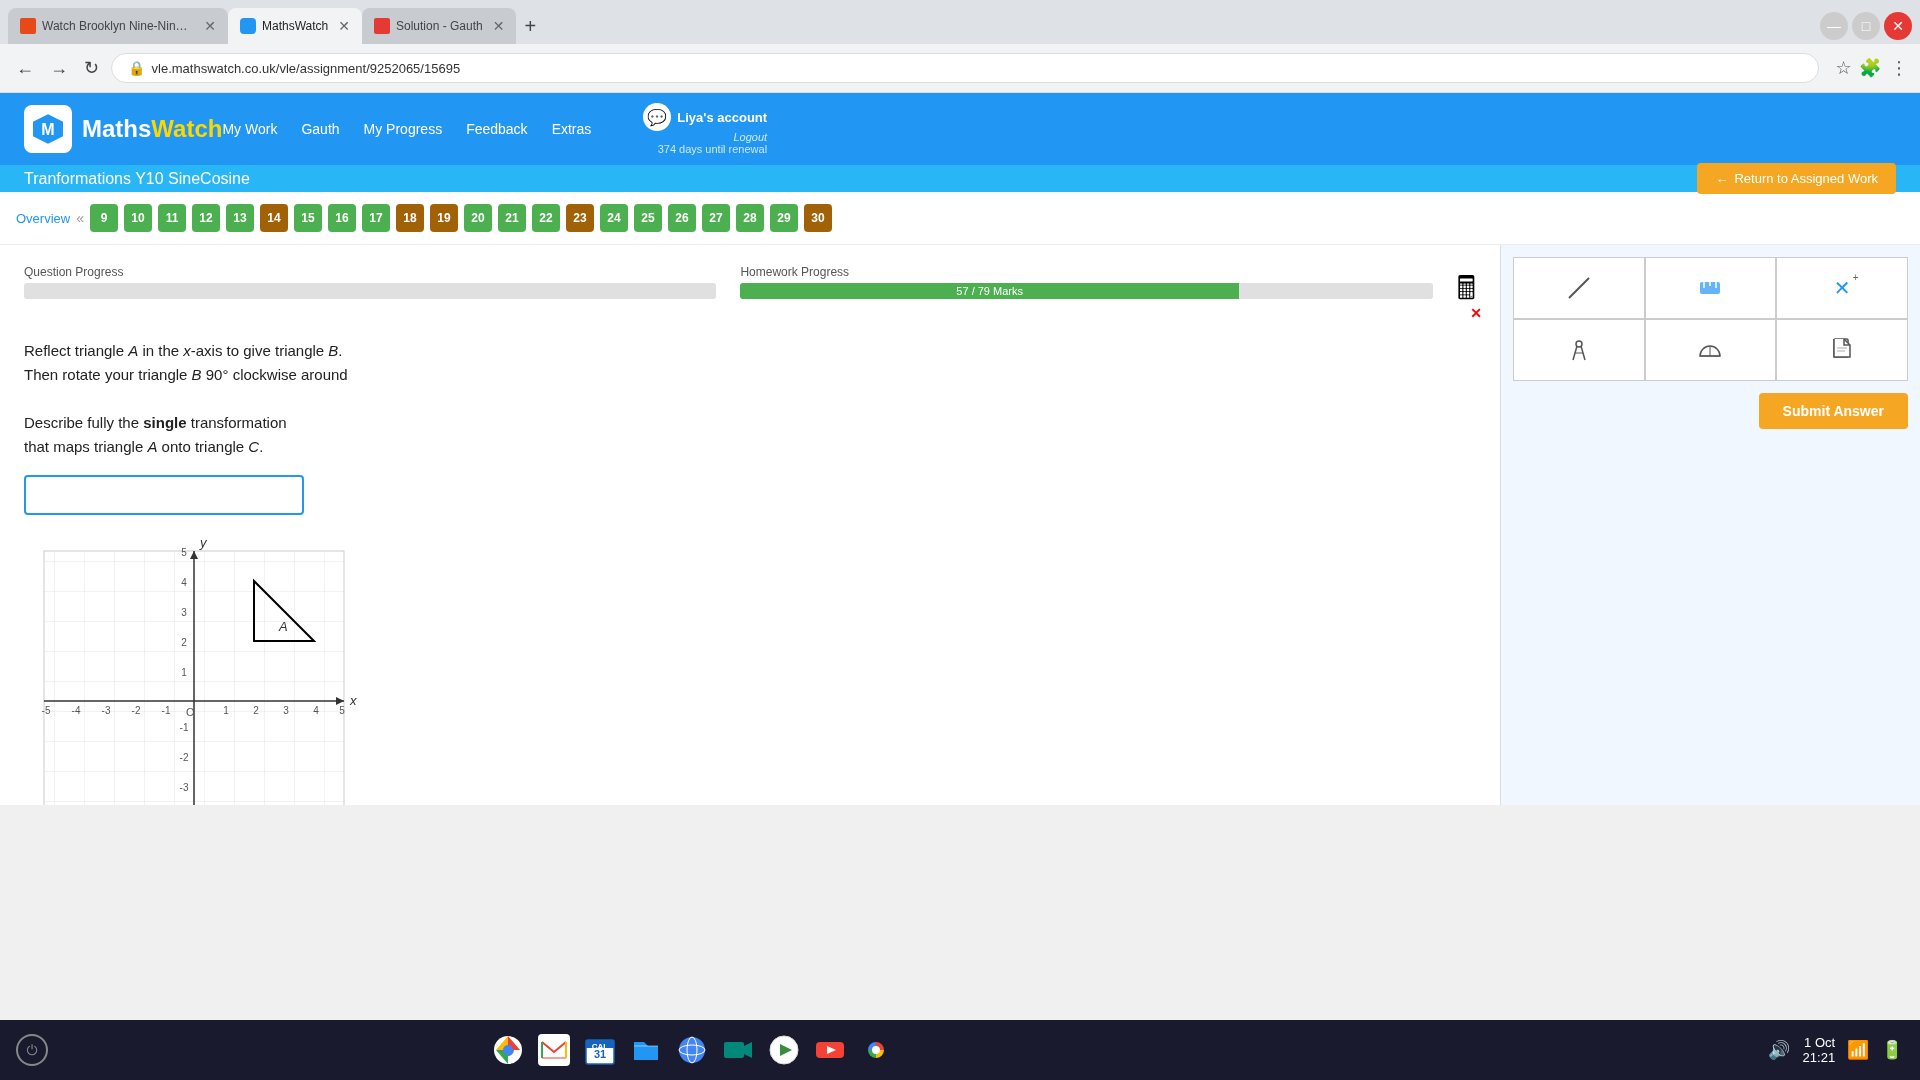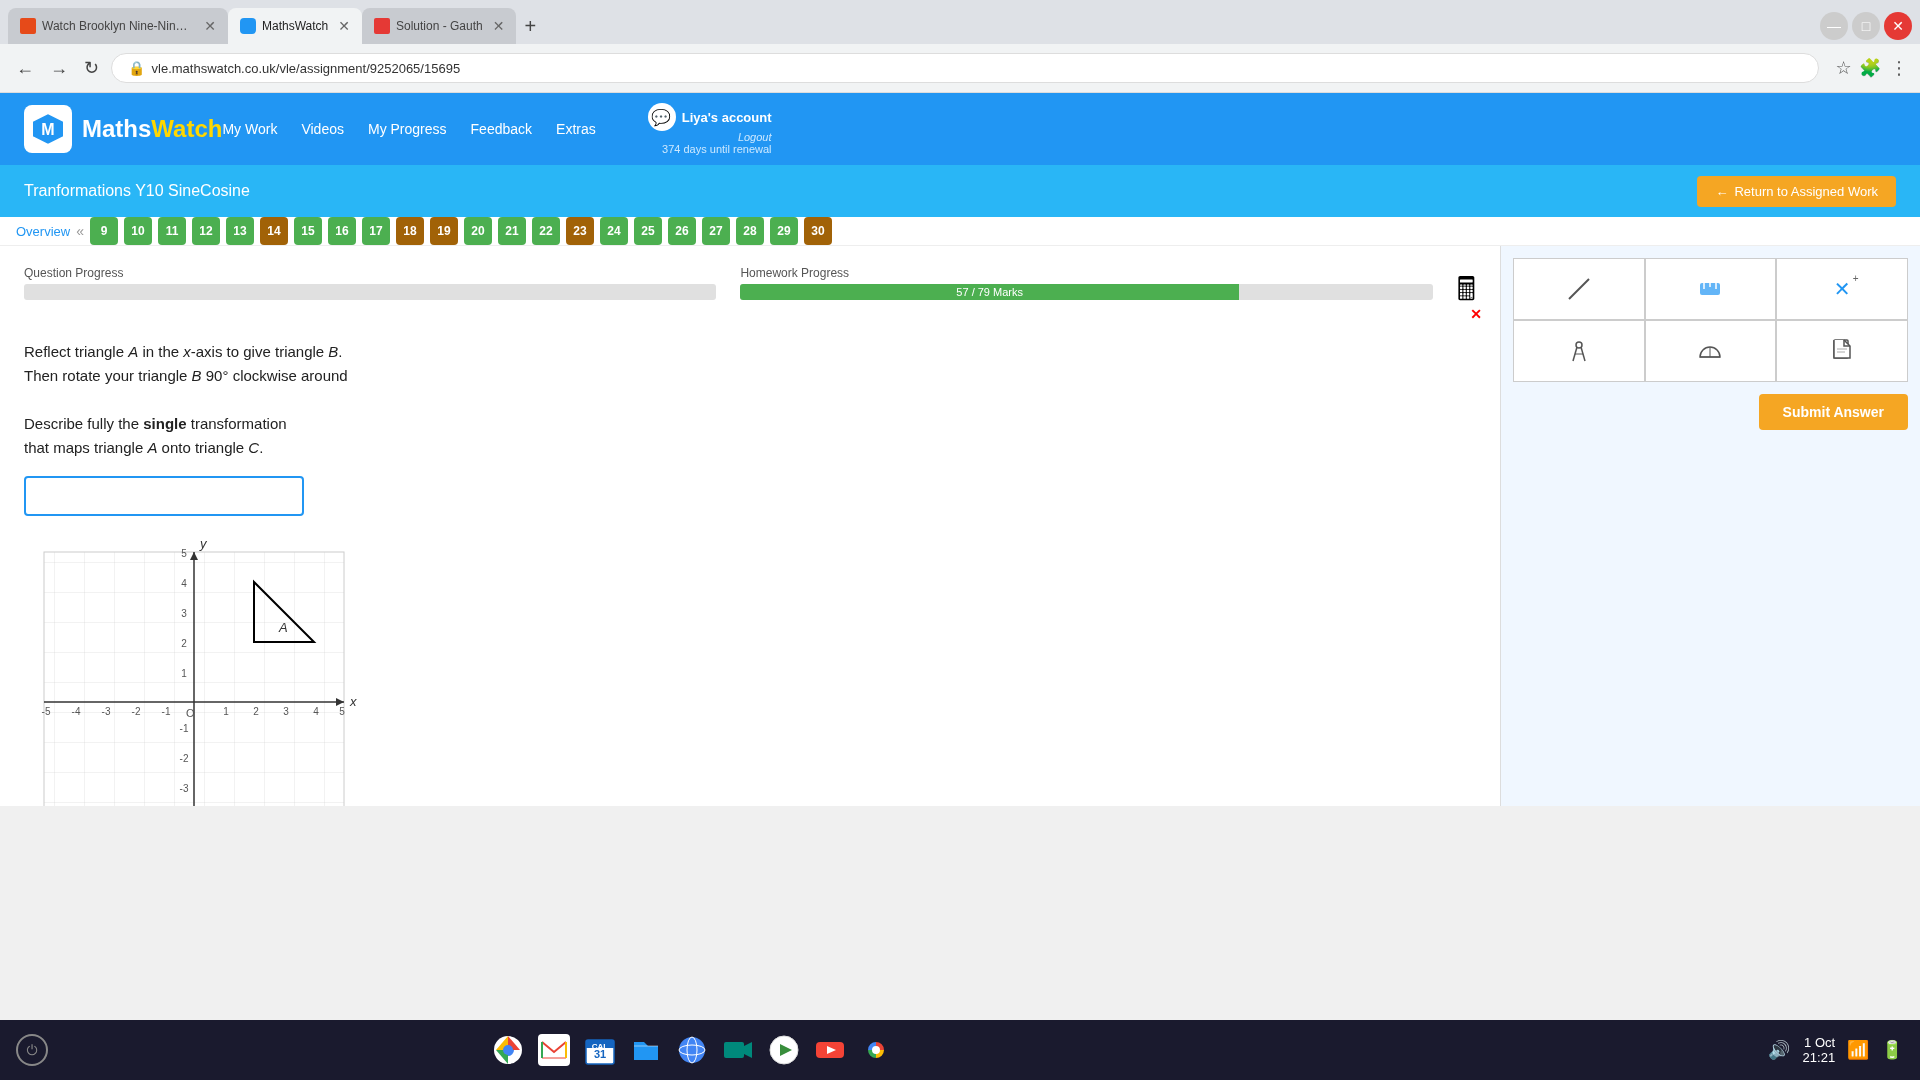--- a/index.html
+++ b/index.html
@@ -117,41 +117,41 @@
     .account-name { font-weight: bold; display: flex; align-items: center; gap: 6px; }
     .account-bubble { background: white; color: #2196f3; border-radius: 50%; width: 28px; height: 28px; display: flex; align-items: center; justify-content: center; font-size: 16px; }
     .account-sub { font-size: 11px; color: #cce8ff; text-align: right; }
 
     
     .assignment-bar {
       background: #29b6f6;
       display: flex;
       align-items: center;
       padding: 0 24px;
-      height: 52px;
+      height: 27px;
       justify-content: space-between;
     }
     .assignment-title { color: white; font-size: 16px; font-weight: 500; }
     .return-btn {
       background: #f5a623;
       color: white;
       border: none;
       padding: 8px 18px;
       border-radius: 4px;
       font-size: 13px;
       cursor: pointer;
       display: flex;
       align-items: center;
       gap: 6px;
     }
 
     
     .question-nav {
       background: white;
-      padding: 0 16px;
+      padding: 12px 16px;
       display: flex;
       align-items: center;
       gap: 6px;
       border-bottom: 1px solid #eee;
       flex-wrap: wrap;
     }
     .nav-overview { color: #2196f3; font-size: 13px; cursor: pointer; }
     .nav-arrow { color: #999; font-size: 14px; cursor: pointer; }
     .q-btn {
       width: 28px;
@@ -367,21 +367,21 @@
       </svg>
     </div>
     <div class="logo-text">
       <span class="logo-maths">Maths</span><span class="logo-watch">Watch</span>
     </div>
   </div>
 
   <div class="header-right-nav">
     <nav class="nav-links">
       <span class="nav-link">My Work</span>
-      <span class="nav-link">Videos</span>
+      <span class="nav-link">Gauth</span>
       <span class="nav-link">My Progress</span>
       <span class="nav-link">Feedback</span>
       <span class="nav-link">Extras</span>
     </nav>
     <div class="account-area">
       <div class="account-name">
         <div class="account-bubble">💬</div>
         <span>Liya's account</span>
       </div>
       <span class="account-sub" style="color:#cce8ff; font-size:11px;font-style:italic;">Logout</span>

